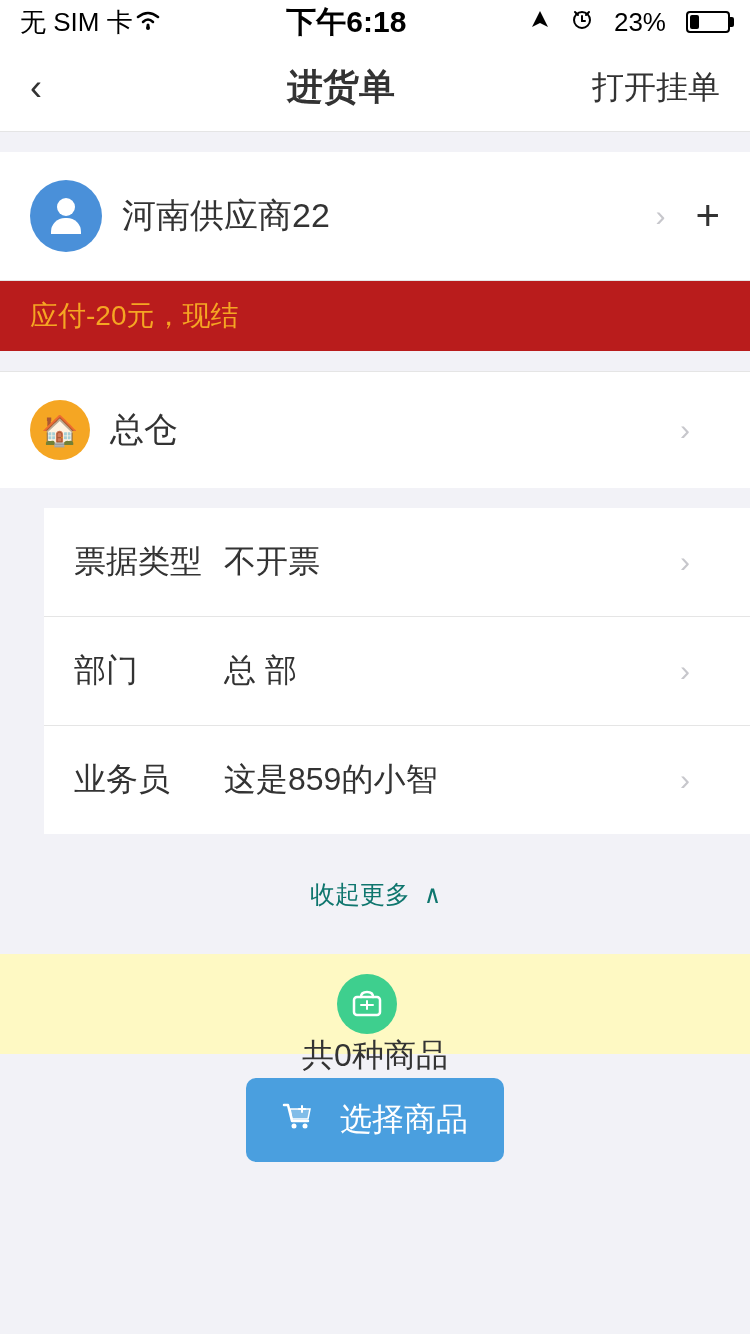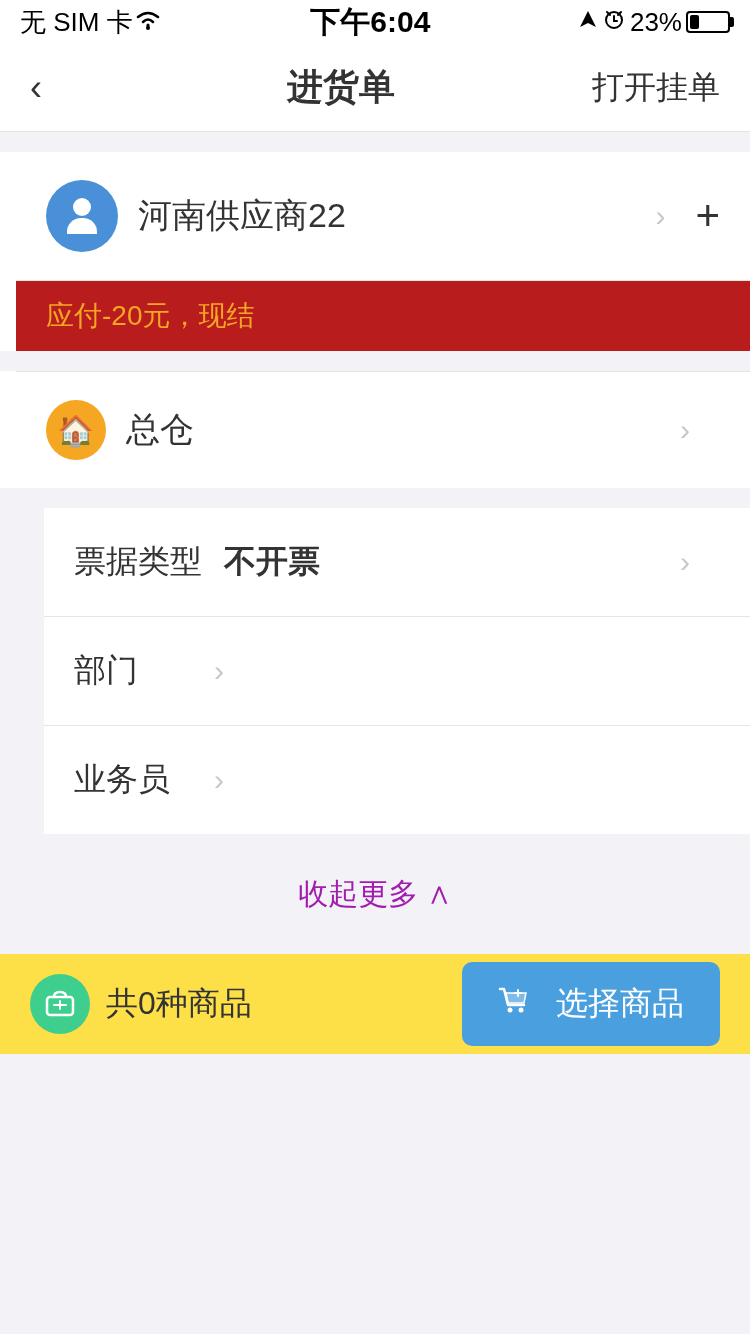--- a/index.html
+++ b/index.html
@@ -20,21 +20,21 @@
       background: #fff;
       display: flex;
       align-items: center;
       justify-content: space-between;
       padding: 0 20px;
       font-size: 26px;
       color: #000;
     }
     .status-bar-left { display: flex; align-items: center; gap: 0; }
     .status-bar-center { font-size: 30px; font-weight: 600; }
-    .status-bar-right { display: flex; align-items: center; gap: 4px; font-size: 26px; }
+    .status-bar-right { display: flex; align-items: center; gap: 20px; font-size: 26px; }
     .battery-icon {
       display: inline-block;
       width: 44px;
       height: 22px;
       border: 2px solid #000;
       border-radius: 4px;
       position: relative;
       vertical-align: middle;
     }
     .battery-icon::after {
@@ -92,21 +92,20 @@
     
     .section-divider {
       height: 20px;
       background: #f2f2f7;
     }
 
     
     .card {
       background: #fff;
       margin-bottom: 0;
-      padding-left: 16px;
     }
 
     
     .supplier-row {
       display: flex;
       align-items: center;
       padding: 28px 30px;
       background: #fff;
       border-bottom: 1px solid #e5e5e5;
     }
@@ -223,53 +222,54 @@
       font-size: 32px;
       color: #333;
       width: 140px;
       flex-shrink: 0;
     }
     .form-value {
       flex: 1;
       font-size: 32px;
       color: #333;
       padding-left: 10px;
-      font-weight: bold;
     }
     .form-input {
       flex: 1;
       font-size: 32px;
       color: #c7c7cc;
       border: none;
       outline: none;
       background: transparent;
       padding-left: 10px;
     }
 
     
     .collapse-bar {
       background: #f2f2f7;
       height: 80px;
       display: flex;
       align-items: center;
       justify-content: center;
-      font-size: 30px;
-      color: #a21caf;
+      font-size: 25px;
+      color: #0f766e;
       cursor: pointer;
       margin-top: 20px;
+      font-family: Liberation Mono, monospace;
     }
 
     
     .bottom-bar {
       display: flex;
       align-items: center;
       padding: 20px 30px;
-      background: #fde047;
+      background: #fef9c3;
       margin-top: 20px;
       height: 100px;
+      flex-direction: column;
     }
     .product-icon {
       width: 60px;
       height: 60px;
       border-radius: 50%;
       background: #3ecf8e;
       display: flex;
       align-items: center;
       justify-content: center;
       margin-right: 16px;
@@ -311,21 +311,21 @@
     <span>无 SIM 卡</span>
     <span>
       <svg width="30" height="22" viewBox="0 0 30 22" fill="none">
         <path d="M15 18 Q15 14 15 18" stroke="#000" stroke-width="3" stroke-linecap="round"></path>
         <path d="M10 13 Q15 8 20 13" stroke="#000" stroke-width="2.5" stroke-linecap="round" fill="none"></path>
         <path d="M5 8 Q15 0 25 8" stroke="#000" stroke-width="2.5" stroke-linecap="round" fill="none"></path>
         <circle cx="15" cy="19" r="2" fill="#000"></circle>
       </svg>
     </span>
   </div>
-  <div class="status-bar-center">下午6:04</div>
+  <div class="status-bar-center">下午6:18</div>
   <div class="status-bar-right">
     <span>
       <svg width="20" height="22" viewBox="0 0 20 22" fill="none">
         <path d="M10 2 L18 18 L10 14 L2 18 Z" fill="#000"></path>
       </svg>
     </span>
     <span>
       <svg width="24" height="24" viewBox="0 0 24 24" fill="none">
         <circle cx="12" cy="13" r="8" stroke="#000" stroke-width="2" fill="none"></circle>
         <line x1="12" y1="9" x2="12" y2="14" stroke="#000" stroke-width="2" stroke-linecap="round"></line>
@@ -378,25 +378,27 @@
 <div class="form-section">
 
   <div class="form-row">
     <div class="form-label">票据类型</div>
     <div class="form-value">不开票</div>
     <span class="chevron-right">›</span>
   </div>
 
   <div class="form-row">
     <div class="form-label">部门</div>
+    <div class="form-value">总 部</div>
     <span class="chevron-right">›</span>
   </div>
 
   <div class="form-row">
     <div class="form-label">业务员</div>
+    <div class="form-value">这是859的小智</div>
     <span class="chevron-right">›</span>
   </div>
 
 </div>
 
 <div class="collapse-bar">
   <span>收起更多 ∧</span>
 </div>
 
 <div class="bottom-bar">

